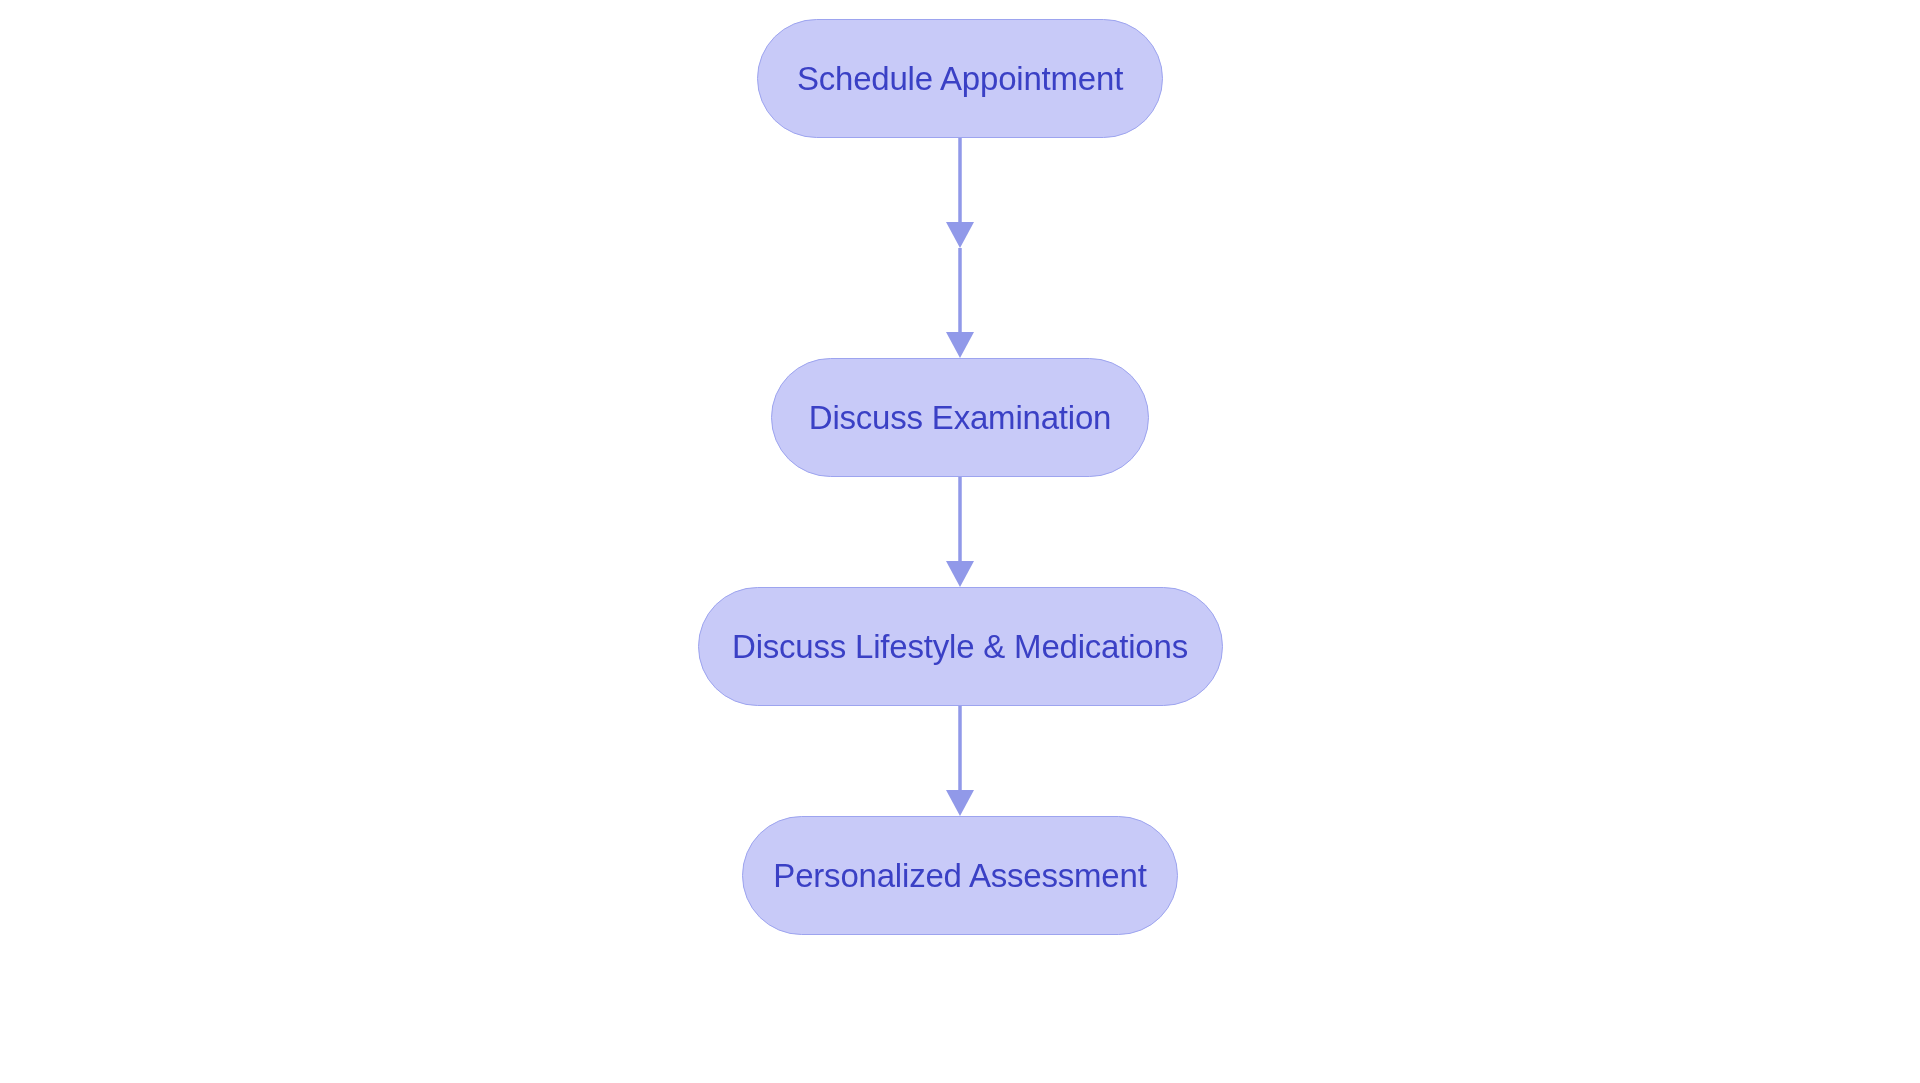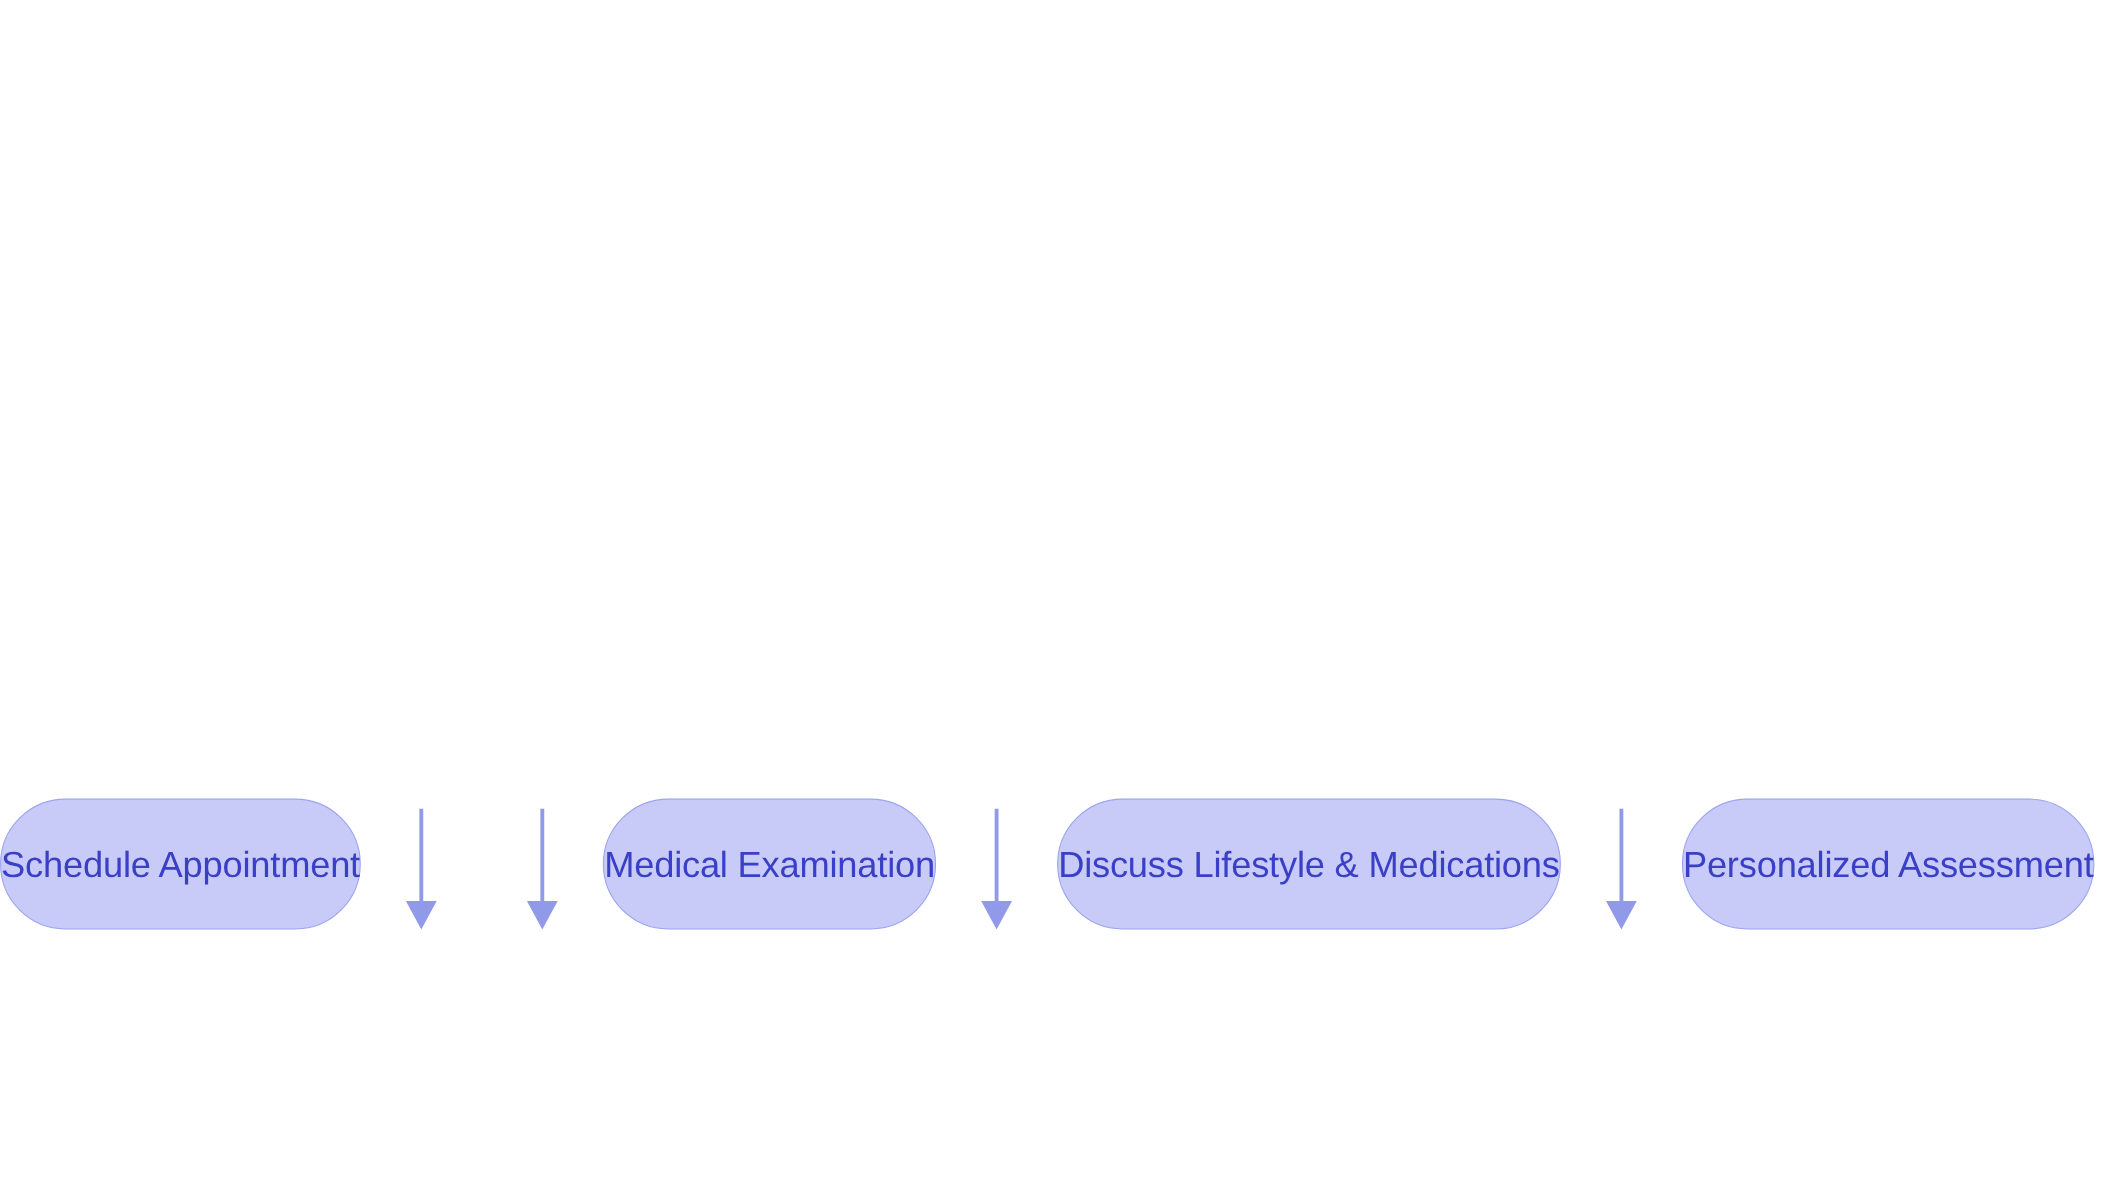--- a/index.html
+++ b/index.html
@@ -14,22 +14,22 @@
     width: 1920px;
     height: 1083px;
     background: var(--color-background);
     font-family: "Liberation Sans", "DejaVu Sans", sans-serif;
     overflow: hidden;
   }
   .flowchart {
     width: 1920px;
     height: 845px;
     display: flex;
-    flex-direction: row;
-    align-items: flex-end;
+    flex-direction: column;
+    align-items: center;
     padding-top: 19px;
   }
   .flow-node {
     height: 119px;
     flex: 0 0 119px;
     display: flex;
     align-items: center;
     justify-content: center;
     background: var(--color-node-fill);
     border: 1.5px solid var(--color-node-border);
@@ -38,21 +38,21 @@
   .flow-node .node-label {
     color: var(--color-node-text);
     font-size: 33px;
     letter-spacing: -0.2px;
     white-space: nowrap;
   }
   .node-w-1 { width: 406px; }
   .node-w-2 { width: 592px; }
   .node-w-3 { width: 378px; }
   .node-w-4 { width: 525px; }
-  .node-w-5 { width: 436px; margin-top: 35px; }
+  .node-w-5 { width: 436px; }
   .flow-arrow {
     flex: 0 0 110px;
     display: block;
   }
   .flow-arrow line {
     stroke: var(--color-arrow);
     stroke-width: 3.5;
   }
   .flow-arrow polygon {
     fill: var(--color-arrow);
@@ -72,21 +72,21 @@
     <polygon points="2,84 30,84 16,110"></polygon>
   </svg>
 
 
   <svg class="flow-arrow" width="32" height="110" viewBox="0 0 32 110" aria-hidden="true">
     <line x1="16" y1="0" x2="16" y2="86"></line>
     <polygon points="2,84 30,84 16,110"></polygon>
   </svg>
 
   <div class="flow-node node-w-3">
-    <span class="node-label">Medical Examination</span>
+    <span class="node-label">Discuss Examination</span>
   </div>
 
   <svg class="flow-arrow" width="32" height="110" viewBox="0 0 32 110" aria-hidden="true">
     <line x1="16" y1="0" x2="16" y2="86"></line>
     <polygon points="2,84 30,84 16,110"></polygon>
   </svg>
 
   <div class="flow-node node-w-4">
     <span class="node-label">Discuss Lifestyle &amp; Medications</span>
   </div>

